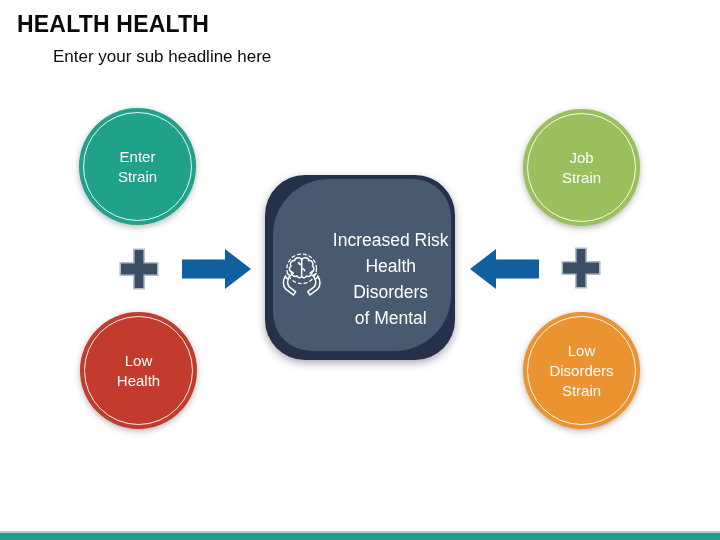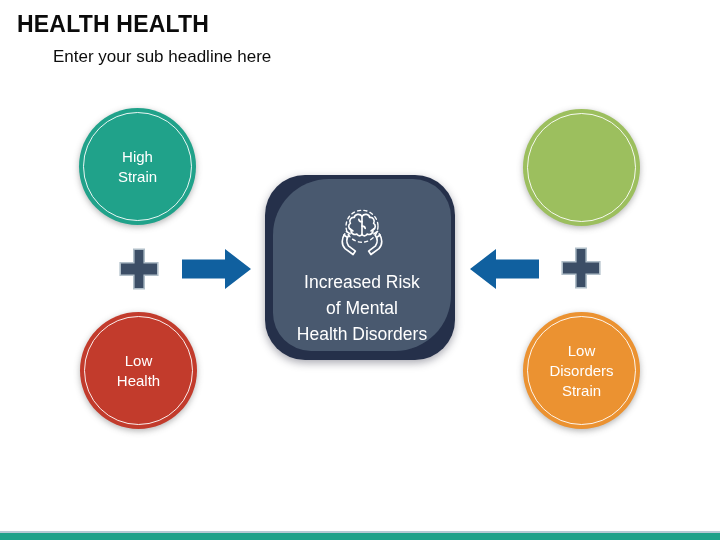--- a/index.html
+++ b/index.html
@@ -45,21 +45,21 @@
   .arrow-right{left:469px;top:248px;transform:scaleX(-1);}
   
   .tile{
     position:absolute;left:265px;top:175px;width:190px;height:185px;
     background:#25304a;border-radius:40px;
     box-shadow:0 3px 8px rgba(40,40,60,.4);
   }
   .tile-inner{
     position:absolute;top:4px;right:4px;bottom:9px;left:8px;
     background:#49596f;border-radius:56px 38px 56px 38px;
-    display:flex;flex-direction:column;align-items:center;
+    display:flex;flex-direction:row;align-items:center;
     padding-top:21px;box-sizing:border-box;justify-content:center;
   }
   .tile-icon{width:62px;height:57px;}
   .tile-text{
     margin-top:7px;text-align:center;color:#ffffff;
     font-size:17.5px;line-height:26px;
   }
   .tile-text span{display:block;}
   
   .footer-line{position:absolute;left:0;top:531px;width:720px;height:2px;}
@@ -67,21 +67,21 @@
 </style>
 </head>
 <body>
 
 <div class="slide-title">HEALTH HEALTH</div>
 <div class="slide-subtitle">Enter your sub headline here</div>
 
 <div class="circle pos-high-effort" style="background: rgb(32, 162, 138);">
   <div class="ring"></div>
   <div class="label">
-    <span>High</span>
+    <span>Enter</span>
     <span>Strain</span>
   </div>
 </div>
 
 <div class="plus plus-left">
   <svg viewBox="0 0 40 42" width="40" height="42">
     <path d="M14.8 1.2 h10.4 v13.6 h13.6 v12.4 h-13.6 v13.6 h-10.4 v-13.6 h-13.6 v-12.4 h13.6 z" fill="#3c4e66" stroke="#b0bec8" stroke-width="1.6"></path>
   </svg>
 </div>
 
@@ -113,28 +113,32 @@
       <path d="M32 11.5 v18.8"></path>
       <path d="M32 16.8 q-3 0.2-3.3-2.4"></path>
       <path d="M32 21.4 q3-0.2 3.3 2.4"></path>
       <path d="M14.2 29.5 c-3.4 4.6-3.6 11.2 0.3 15.1 l8.3 6.1 2.4-3.6-7.2-5.4 c-2.2-3.4-1.9-7.8 0.3-10.9"></path>
       <path d="M13.2 30.6 l3.6 2.3 M16 26.9 l3.7 2.5 M19.2 23.7 l3.4 2.7"></path>
       <path d="M49.8 29.5 c3.4 4.6 3.6 11.2-0.3 15.1 l-8.3 6.1-2.4-3.6 7.2-5.4 c2.2-3.4 1.9-7.8-0.3-10.9"></path>
       <path d="M50.8 30.6 l-3.6 2.3 M48 26.9 l-3.7 2.5 M44.8 23.7 l-3.4 2.7"></path>
     </svg>
     <div class="tile-text">
       <span>Increased Risk</span>
+      <span>Health Disorders</span>
       <span>of Mental</span>
-      <span>Health Disorders</span>
     </div>
   </div>
 </div>
 
 <div class="circle pos-job-strain" style="background: rgb(156, 191, 94);">
   <div class="ring"></div>
+  <div class="label">
+    <span>Job</span>
+    <span>Strain</span>
+  </div>
 </div>
 
 <div class="plus plus-right">
   <svg viewBox="0 0 40 42" width="40" height="42">
     <path d="M14.8 1.2 h10.4 v13.6 h13.6 v12.4 h-13.6 v13.6 h-10.4 v-13.6 h-13.6 v-12.4 h13.6 z" fill="#3c4e66" stroke="#b0bec8" stroke-width="1.6"></path>
   </svg>
 </div>
 
 <div class="circle pos-low-decision" style="background: rgb(235, 146, 49);">
   <div class="ring"></div>

